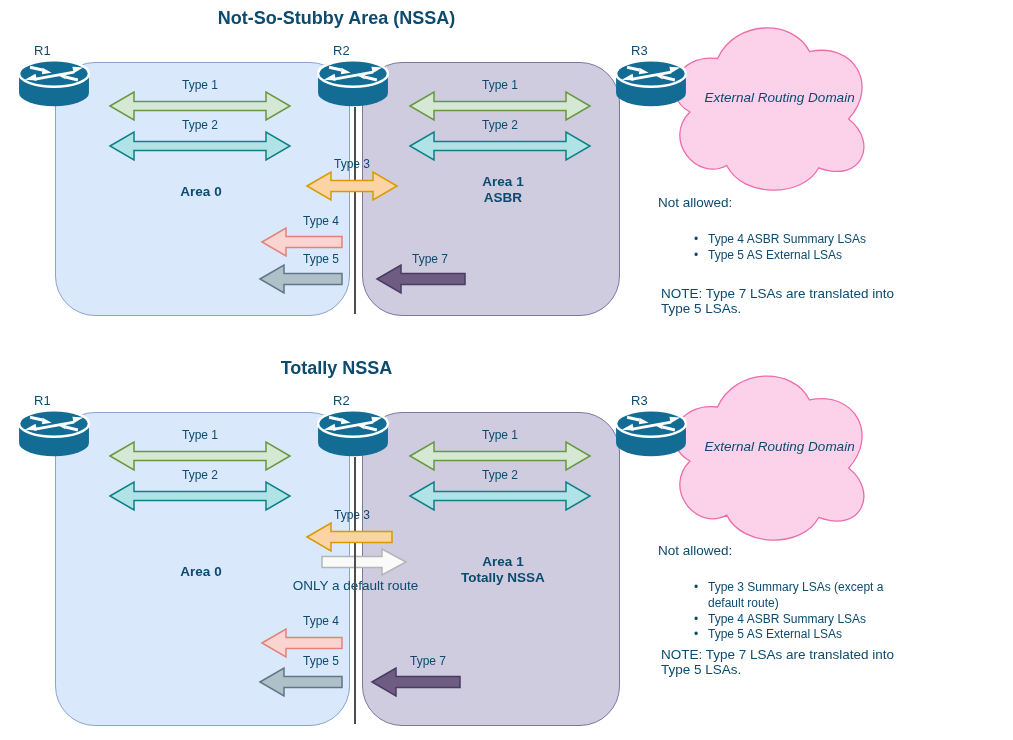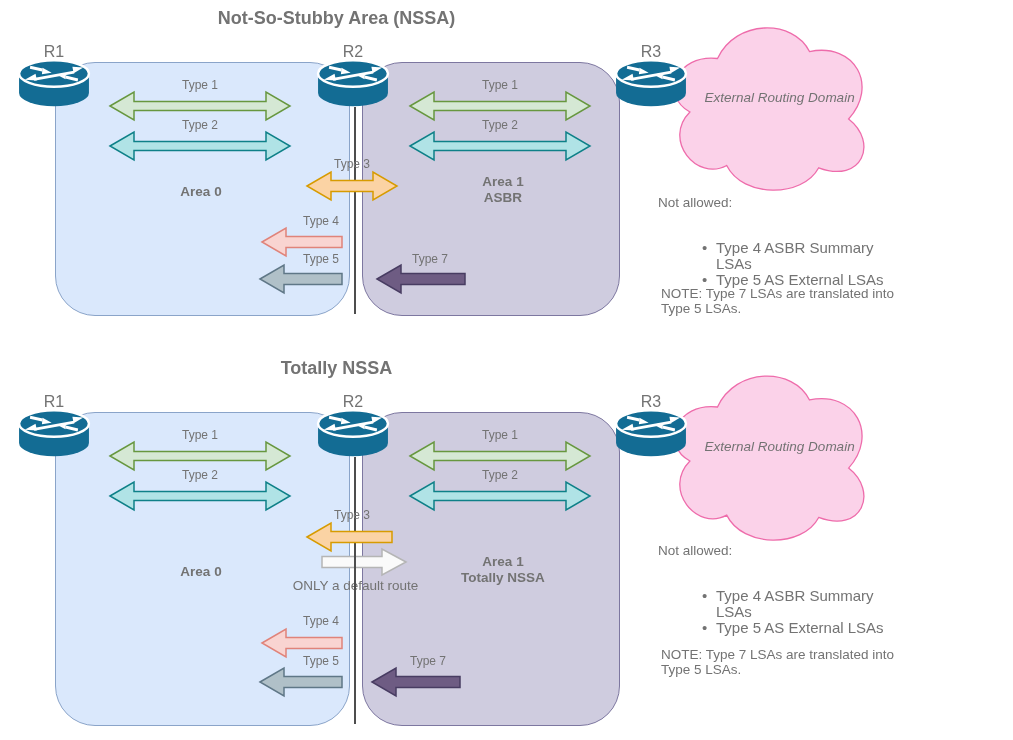--- a/index.html
+++ b/index.html
@@ -1,19 +1,19 @@
 <!DOCTYPE html>
 <html style="--area0-fill: #dae8fc; --area0-border: #8aa4c9; --area1-fill: #cfccdf; --area1-border: #7d77a0; --cloud-fill: #fbd2e9; --cloud-border: #ee6cab; --router: #136c94; --arrow-green-fill: #d5e8d4; --arrow-green-stroke: #67973f; --arrow-teal-fill: #b0e3e6; --arrow-teal-stroke: #0e8088; --arrow-orange-fill: #fbd3a4; --arrow-orange-stroke: #d79b00; --arrow-pink-fill: #f9d4d1; --arrow-pink-stroke: #e0837a; --arrow-gray-fill: #b0c0c8; --arrow-gray-stroke: #5f7787; --arrow-purple-fill: #6e5c83; --arrow-purple-stroke: #483c62; --arrow-white-fill: #fafafa; --arrow-white-stroke: #b5b5b5; --connector: #4d4d4d;"><head>
 <meta charset="utf-8">
 <style>
   html,body{margin:0;padding:0;background:#fff;}
   .canvas{position:relative;width:923px;height:740px;background:#fff;overflow:hidden;
-          font-family:"Liberation Sans",sans-serif;color:#737373;}
+          font-family:"Liberation Sans",sans-serif;color:#0c4a6e;}
   .title{position:absolute;font-size:18px;font-weight:700;text-align:center;z-index:5;}
-  .rlabel{position:absolute;font-size:16px;text-align:center;width:40px;z-index:7;}
+  .rlabel{position:absolute;font-size:13px;width:40px;z-index:7;}
   .area{position:absolute;border-radius:40px;border:1px solid;z-index:1;}
   .area0{background:var(--area0-fill);border-color:var(--area0-border);}
   .area1{background:var(--area1-fill);border-color:var(--area1-border);}
   .arealbl{position:absolute;font-size:13.5px;font-weight:700;text-align:center;line-height:16px;z-index:5;}
   .lbl{position:absolute;font-size:12px;text-align:center;z-index:5;}
   .txt{position:absolute;font-size:13.5px;z-index:5;}
   .arr{position:absolute;overflow:visible;display:block;z-index:4;}
   .arr polygon{stroke-width:1.5;stroke-linejoin:miter;}
   .arr-green polygon{fill:var(--arrow-green-fill);stroke:var(--arrow-green-stroke);}
   .arr-teal polygon{fill:var(--arrow-teal-fill);stroke:var(--arrow-teal-stroke);}
@@ -22,21 +22,21 @@
   .arr-gray polygon{fill:var(--arrow-gray-fill);stroke:var(--arrow-gray-stroke);}
   .arr-purple polygon{fill:var(--arrow-purple-fill);stroke:var(--arrow-purple-stroke);}
   .arr-white{z-index:2;}
   .arr-white polygon{fill:var(--arrow-white-fill);stroke:var(--arrow-white-stroke);}
   .connector{position:absolute;width:1.5px;background:var(--connector);z-index:3;}
   .router-svg{position:absolute;width:76px;height:51px;color:var(--router);z-index:6;overflow:visible;}
   .cloud{position:absolute;z-index:0;font-style:italic;}
   .cloud svg{position:absolute;left:0;top:0;width:100%;height:100%;overflow:visible;}
   .cloud path{fill:var(--cloud-fill);stroke:var(--cloud-border);stroke-width:1.3;vector-effect:non-scaling-stroke;}
   .cloud-label{position:absolute;left:6%;right:2%;top:42%;text-align:center;font-size:13.5px;}
-  ul.na-list{position:absolute;margin:16px;padding:0;list-style:none;font-size:15px;line-height:15.8px;z-index:5;}
+  ul.na-list{position:absolute;margin:8px;padding:0;list-style:none;font-size:12px;line-height:15.8px;z-index:5;}
   ul.na-list li{padding-left:20px;position:relative;}
   ul.na-list li::before{content:"\2022";position:absolute;left:6px;}
   .hidden-defs{position:absolute;width:0;height:0;overflow:hidden;}
 </style>
 </head>
 <body>
 
 <svg class="hidden-defs" aria-hidden="true">
   <defs>
     <symbol id="sym-router" viewBox="0 0 80 54">
@@ -209,19 +209,20 @@
       </svg>
     <svg class="router-svg" style="left:315px;top:408px;" viewBox="0 0 80 54">
         <use href="#sym-router"></use>
       </svg>
     <svg class="router-svg" style="left:613px;top:408px;" viewBox="0 0 80 54">
         <use href="#sym-router"></use>
       </svg>
 
     <div class="txt" style="left:658px;top:543px;">Not allowed:</div>
     <ul class="na-list" style="left:680px;top:572px;">
+      <li>Type 3 Summary LSAs (except a default route)</li>
       <li>Type 4 ASBR Summary LSAs</li>
       <li>Type 5 AS External LSAs</li>
     </ul>
     <div class="txt" style="left:661px;top:647px;">NOTE: Type 7 LSAs are translated into Type 5 LSAs.</div>
   </section>
 
 </div>
 
 </body></html>

